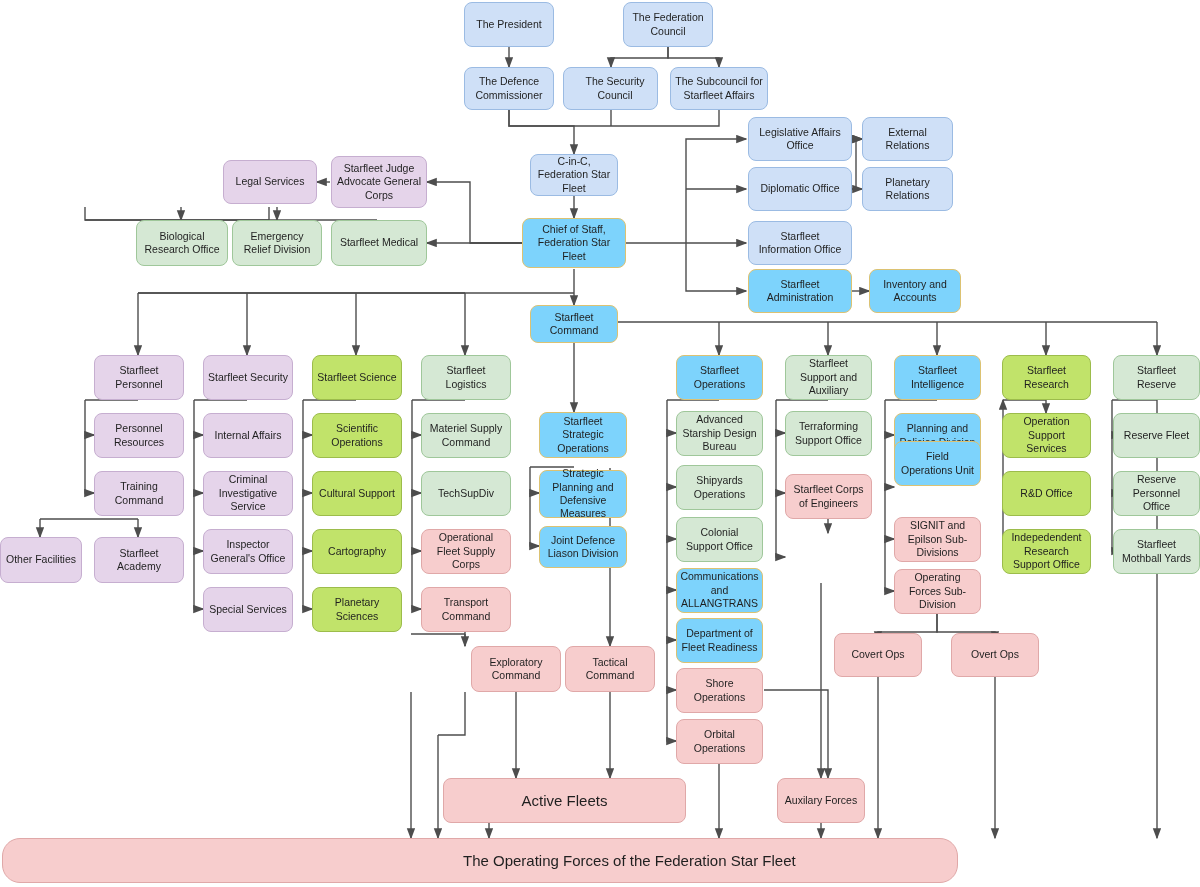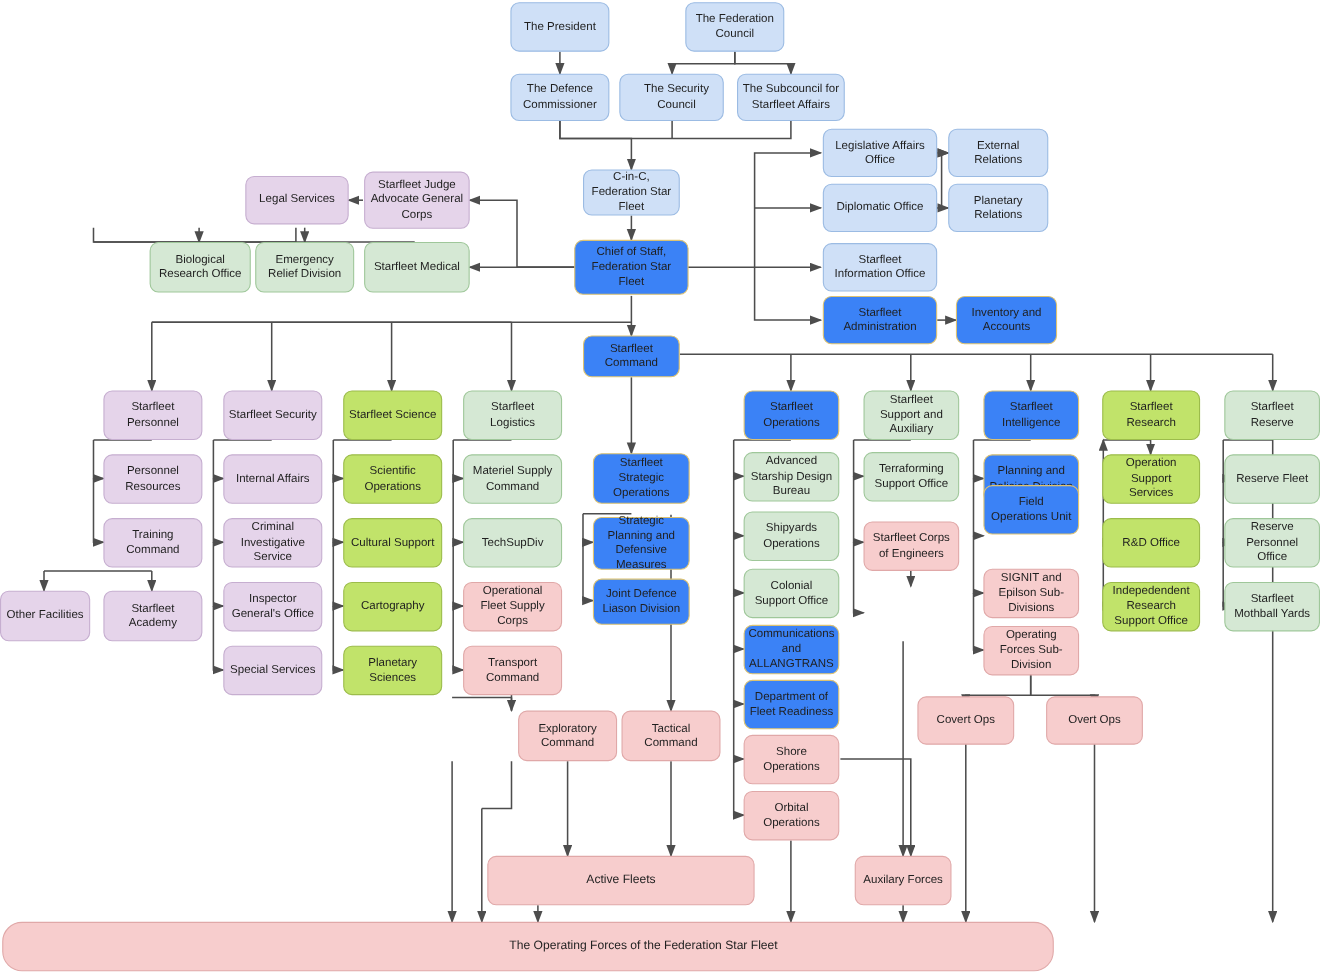--- a/index.html
+++ b/index.html
@@ -17,23 +17,23 @@
     color:#1f1f1f;
     font-size:10.5px;
     line-height:1.28;
     padding:2px 4px;
     z-index:2;
   }
   .blue  {background:#cfe0f7;border-color:#9bbbe3;}
   .purple{background:#e5d4ea;border-color:#c6aed0;}
   .green {background:#d5e8d4;border-color:#9fc79a;}
   .lgreen{background:#c1e36a;border-color:#9cbc4b;}
-  .yellow{background:#3b82f6;border-color:#dcc272;}
+  .yellow{background:#7dd3fc;border-color:#dcc272;}
   .red   {background:#f7cdcd;border-color:#e0a8a8;}
-  .wide  {font-size:11px;}
+  .wide  {font-size:15px;}
 </style>
 </head>
 <body>
 
 <div id="canvas">
 
   <svg id="edges" viewBox="0 0 1200 887">
     <defs>
       <marker id="ah" markerWidth="8" markerHeight="8" refX="7" refY="3" orient="auto" markerUnits="strokeWidth">
         <path d="M0,0 L8,3 L0,6 z" fill="#4d4d4d"></path>

